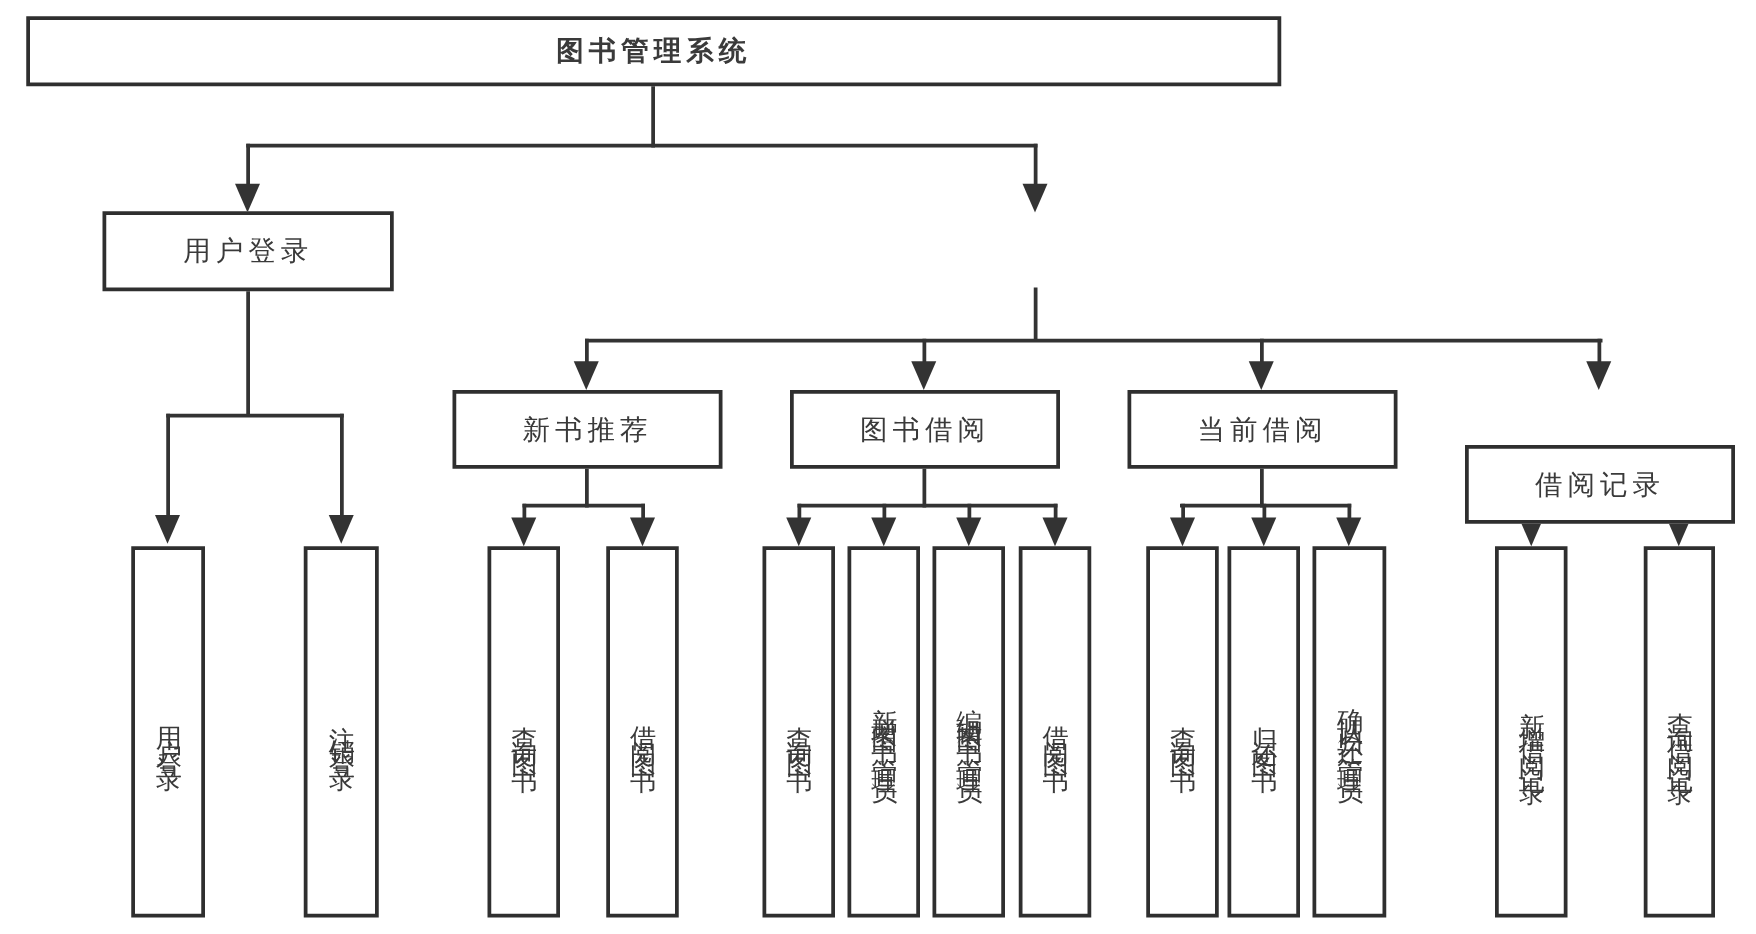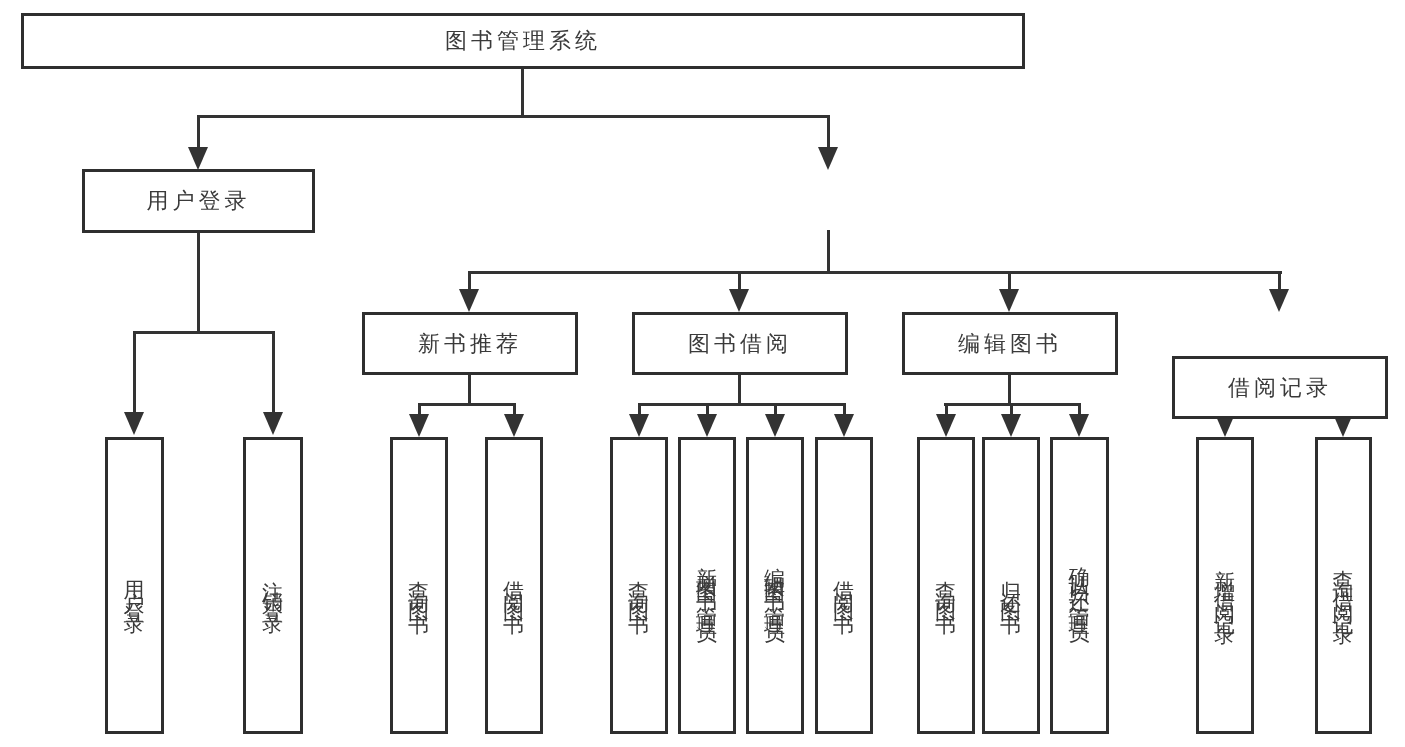--- a/index.html
+++ b/index.html
@@ -117,36 +117,36 @@
   <div class="vl" style="left:1010px;top:403px;height:14px;"></div>
   <div class="arrow" style="left:1001px;top:414px;"></div>
   <div class="vl" style="left:1078px;top:403px;height:14px;"></div>
   <div class="arrow" style="left:1069px;top:414px;"></div>
 
   <div class="vl" style="left:1224px;top:403px;height:14px;"></div>
   <div class="arrow" style="left:1215px;top:414px;"></div>
   <div class="vl" style="left:1342px;top:403px;height:14px;"></div>
   <div class="arrow" style="left:1333px;top:414px;"></div>
 
-  <div class="box" style="left:21px;top:13px;width:1004px;height:56px;">
+  <div class="box" style="left:21px;top:13px;width:1004px;height:56px;font-weight:bold;">
     <span class="h-label">图书管理系统</span>
   </div>
 
   <div class="box" style="left:82px;top:169px;width:233px;height:64px;">
     <span class="h-label">用户登录</span>
   </div>
 
   <div class="box" style="left:362px;top:312px;width:216px;height:63px;">
     <span class="h-label">新书推荐</span>
   </div>
   <div class="box" style="left:632px;top:312px;width:216px;height:63px;">
     <span class="h-label">图书借阅</span>
   </div>
   <div class="box" style="left:902px;top:312px;width:216px;height:63px;">
-    <span class="h-label">编辑图书</span>
+    <span class="h-label">当前借阅</span>
   </div>
   <div class="box" style="left:1172px;top:312px;width:216px;height:63px;margin-top:44px;">
     <span class="h-label">借阅记录</span>
   </div>
 
   <div class="box leaf" style="left:105px;top:437px;width:59px;height:297px;">
     <span class="v-label">用户登录</span>
   </div>
   <div class="box leaf" style="left:243px;top:437px;width:60px;height:297px;">
     <span class="v-label">注销登录</span>

